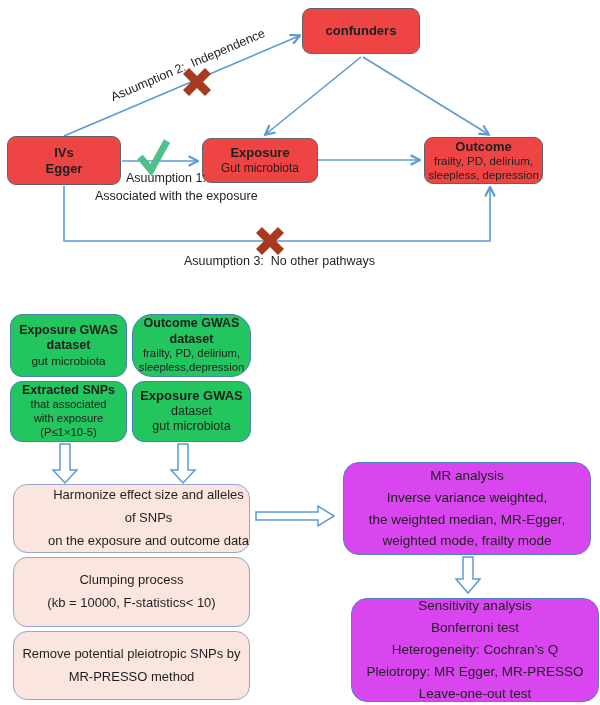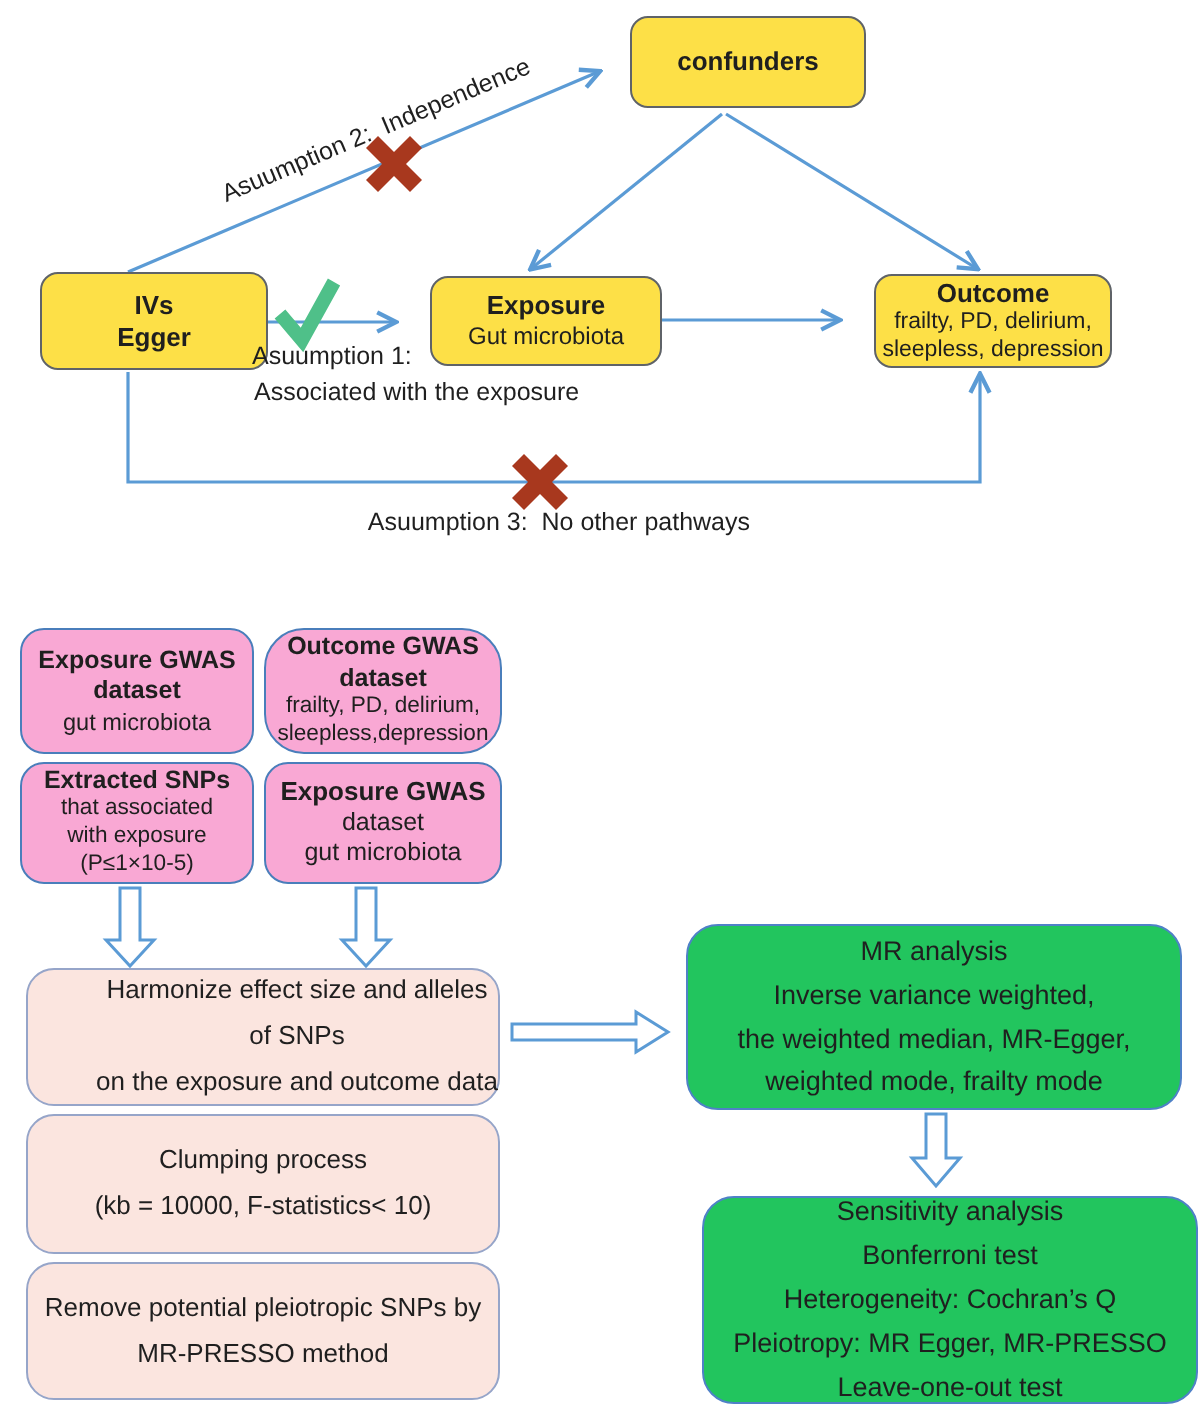--- a/index.html
+++ b/index.html
@@ -5,31 +5,31 @@
   html,body{margin:0;padding:0;background:#ffffff;}
   #canvas{
     position:relative;width:600px;height:705px;background:#ffffff;overflow:hidden;
     font-family:"Liberation Sans", sans-serif;color:#1f1f1f;
   }
   #wires{position:absolute;left:0;top:0;width:600px;height:705px;}
   .node{
     position:absolute;box-sizing:border-box;display:flex;flex-direction:column;
     justify-content:center;align-items:center;text-align:center;line-height:1.22;
   }
-  .dagbox{background:#fde047;border:1.4px solid #5f6368;border-radius:9px;margin-left:13px;}
+  .dagbox{background:#ef4444;border:1.4px solid #5f6368;border-radius:9px;}
   .dag-title{font-weight:bold;font-size:13px;}
   .dag-sub{font-size:12px;}
   .outcome-sub{font-size:11.5px;}
-  .greenbox{background:#f9a8d4;border:1.5px solid #4a7ebb;border-radius:12px;}
+  .greenbox{background:#22c55e;border:1.5px solid #4a7ebb;border-radius:12px;}
   .g-bold{font-weight:bold;font-size:12.5px;}
   .g-reg{font-size:11.8px;}
   .g-sm{font-size:11.3px;}
   .pinkbox{background:#fbe5df;border:1.5px solid #96a5c9;border-radius:14px;}
   .p-line{font-size:13px;line-height:1.75;}
-  .bluebox{background:#22c55e;border:1.5px solid #4f81c7;border-radius:16px;}
+  .bluebox{background:#d946ef;border:1.5px solid #4f81c7;border-radius:16px;}
   .b-line{font-size:13.5px;line-height:1.62;}
   .lbl{position:absolute;font-size:12.5px;white-space:nowrap;color:#1f1f1f;}
   #assumption2{
     left:88px;top:58px;width:200px;text-align:center;
     transform:rotate(-23deg);transform-origin:center center;
   }
   #assumption3{left:175px;top:254px;width:200px;text-align:right;}
 </style>
 </head>
 <body>
@@ -87,21 +87,21 @@
   </div>
 
   <div class="node dagbox" style="left:424px;top:137px;width:119px;height:47px;">
     <span class="dag-title" style="font-size:13px;">Outcome</span>
     <span class="outcome-sub">frailty, PD, delirium,</span>
     <span class="outcome-sub">sleepless, depression</span>
   </div>
 
   <div class="lbl" id="assumption2">Asuumption 2:&nbsp; Independence</div>
   <div class="lbl" style="left:126px;top:171px;">Asuumption 1:</div>
-  <div class="lbl" style="left:95px;top:189px;margin-left:32px;">Associated with the exposure</div>
+  <div class="lbl" style="left:95px;top:189px;">Associated with the exposure</div>
   <div class="lbl" id="assumption3">Asuumption 3:&nbsp; No other pathways</div>
 
   <div class="node greenbox" style="left:10px;top:314px;width:117px;height:63px;">
     <span class="g-bold">Exposure GWAS</span>
     <span class="g-bold">dataset</span>
     <span class="g-reg">gut microbiota</span>
   </div>
 
   <div class="node greenbox" style="left:132px;top:314px;width:119px;height:63px;border-radius:20px;">
     <span class="g-bold">Outcome GWAS</span>

